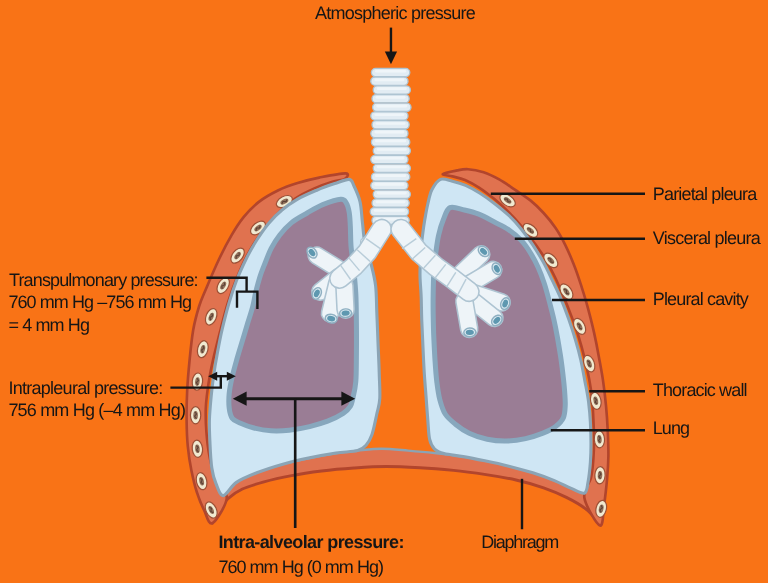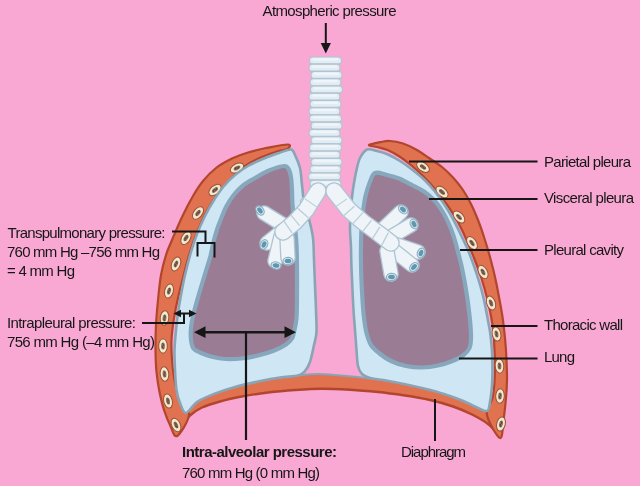--- a/index.html
+++ b/index.html
@@ -1,16 +1,16 @@
 <!DOCTYPE html>
 <html><head>
 <meta charset="utf-8">
 <style>
   html,body{margin:0;padding:0;background:#fff;}
-  #stage{position:relative;width:640px;height:486px;background:#f9a8d4;overflow:hidden;}
+  #stage{position:relative;width:640px;height:486px;background:#f97316;overflow:hidden;}
   svg{display:block;}
   text{font-family:"Liberation Sans",sans-serif;fill:#161616;}
 </style>
 </head>
 <body>
 <div id="stage">
 <svg width="640" height="486" viewBox="0 0 640 486">
 <path d="M180.0,418.0 C182.8,412.7 189.0,407.9 194.0,404.0 C199.0,400.1 204.0,397.2 210.0,394.5 C216.0,391.8 223.0,389.9 230.0,388.0 C237.0,386.1 244.5,384.6 252.0,383.0 C259.5,381.4 267.3,379.8 275.0,378.5 C282.7,377.2 290.8,376.2 298.0,375.5 C305.2,374.8 311.0,374.0 318.0,374.0 C325.0,374.0 332.7,374.9 340.0,375.5 C347.3,376.1 354.3,376.7 362.0,377.5 C369.7,378.3 378.3,379.4 386.0,380.5 C393.7,381.6 401.0,382.8 408.0,384.0 C415.0,385.2 421.5,386.4 428.0,388.0 C434.5,389.6 441.3,391.8 447.0,393.5 C452.7,395.2 457.0,396.6 462.0,398.5 C467.0,400.4 472.8,402.9 477.0,405.0 C481.2,407.1 484.5,408.8 487.0,411.0 C489.5,413.2 490.3,415.3 492.0,418.0 C493.7,420.7 495.7,424.0 497.0,427.0 C498.3,430.0 501.5,436.5 500.0,436.0 C498.5,435.5 492.7,427.6 488.0,424.0 C483.3,420.4 477.8,417.4 472.0,414.5 C466.2,411.6 460.0,408.9 453.0,406.5 C446.0,404.1 438.0,401.8 430.0,400.0 C422.0,398.2 413.7,396.8 405.0,395.5 C396.3,394.2 387.2,392.9 378.0,392.0 C368.8,391.1 359.3,390.3 350.0,389.8 C340.7,389.3 331.2,388.8 322.0,388.8 C312.8,388.8 304.0,389.4 295.0,390.0 C286.0,390.6 276.7,391.4 268.0,392.5 C259.3,393.6 251.0,394.8 243.0,396.3 C235.0,397.8 226.8,399.6 220.0,401.5 C213.2,403.4 207.0,405.2 202.0,407.5 C197.0,409.8 193.3,412.6 190.0,415.5 C186.7,418.4 184.2,421.6 182.0,425.0 C179.8,428.4 177.3,437.2 177.0,436.0 C176.7,434.8 177.2,423.3 180.0,418.0 Z" fill="#e0724f"></path>
 <path d="M500.0,436.0 C498.0,434.0 492.7,427.6 488.0,424.0 C483.3,420.4 477.8,417.4 472.0,414.5 C466.2,411.6 460.0,408.9 453.0,406.5 C446.0,404.1 438.0,401.8 430.0,400.0 C422.0,398.2 413.7,396.8 405.0,395.5 C396.3,394.2 387.2,392.9 378.0,392.0 C368.8,391.1 359.3,390.3 350.0,389.8 C340.7,389.3 331.2,388.8 322.0,388.8 C312.8,388.8 304.0,389.4 295.0,390.0 C286.0,390.6 276.7,391.4 268.0,392.5 C259.3,393.6 251.0,394.8 243.0,396.3 C235.0,397.8 226.8,399.6 220.0,401.5 C213.2,403.4 207.0,405.2 202.0,407.5 C197.0,409.8 193.3,412.6 190.0,415.5 C186.7,418.4 184.2,421.6 182.0,425.0 C179.8,428.4 177.8,434.2 177.0,436.0" fill="none" stroke="#b2452c" stroke-width="2.4" stroke-linecap="round"></path>
 <path d="M186.0,411.5 C187.3,410.2 190.0,406.8 194.0,404.0 C198.0,401.2 204.0,397.2 210.0,394.5 C216.0,391.8 223.0,389.9 230.0,388.0 C237.0,386.1 244.5,384.6 252.0,383.0 C259.5,381.4 267.3,379.8 275.0,378.5 C282.7,377.2 290.8,376.2 298.0,375.5 C305.2,374.8 311.0,374.0 318.0,374.0 C325.0,374.0 332.7,374.9 340.0,375.5 C347.3,376.1 354.3,376.7 362.0,377.5 C369.7,378.3 378.3,379.4 386.0,380.5 C393.7,381.6 401.0,382.8 408.0,384.0 C415.0,385.2 421.5,386.4 428.0,388.0 C434.5,389.6 441.3,391.8 447.0,393.5 C452.7,395.2 457.0,396.6 462.0,398.5 C467.0,400.4 473.0,403.0 477.0,405.0 C481.0,407.0 484.5,409.6 486.0,410.5" fill="none" stroke="#8ba4b5" stroke-width="2" stroke-linecap="round"></path>

